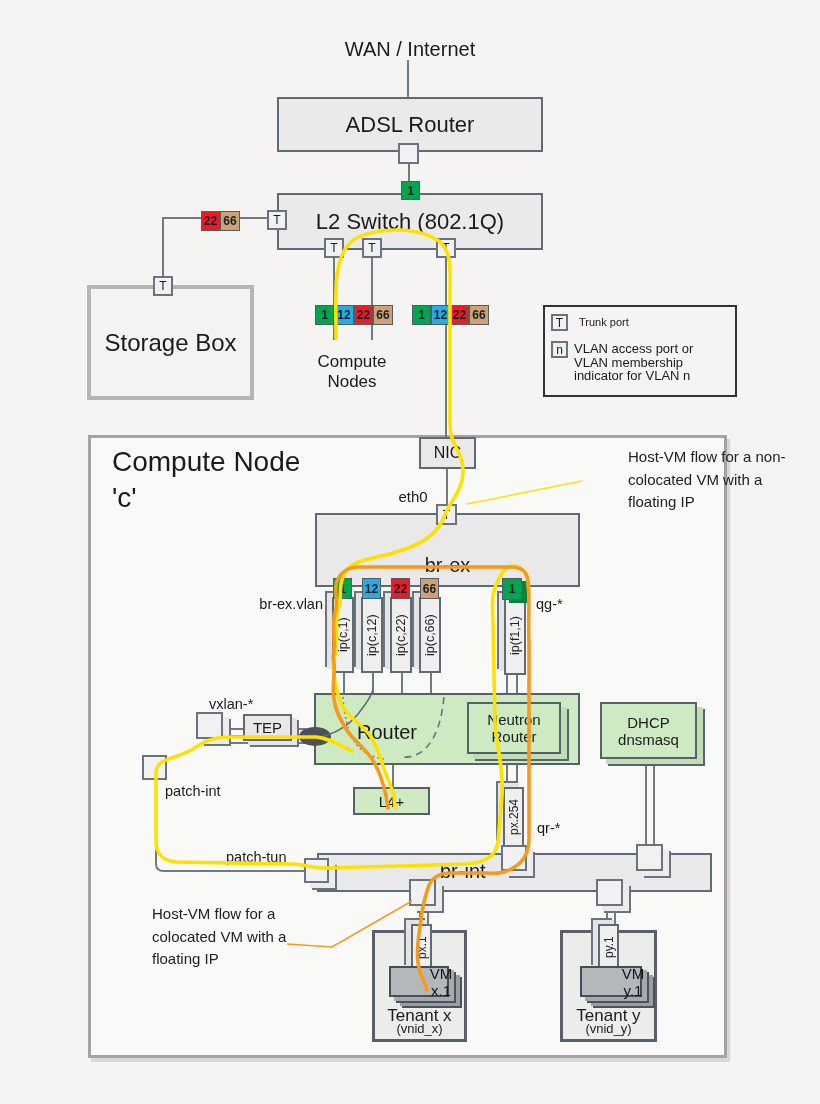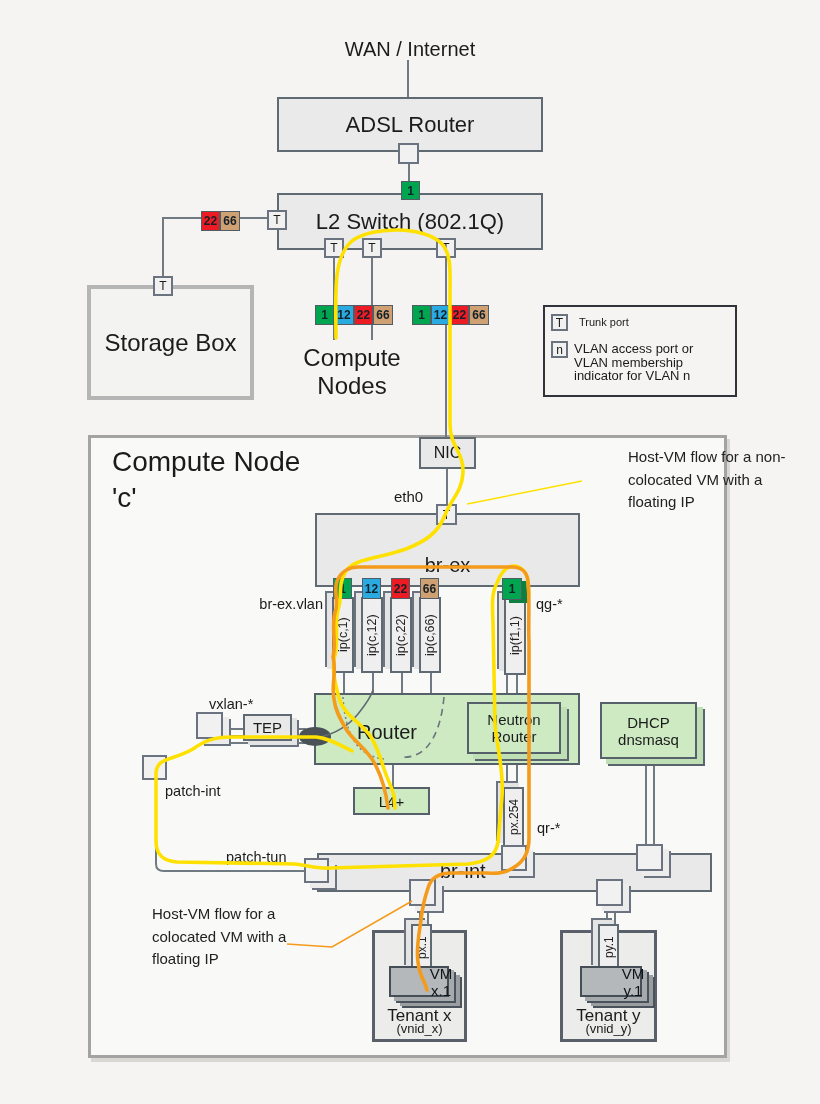--- a/index.html
+++ b/index.html
@@ -75,36 +75,36 @@
   <div class="abs chip" style="left: 315px; top: 305px; width: 19px; height: 20px; background: rgb(0, 165, 80);">1</div>
   <div class="abs chip" style="left: 334px; top: 305px; width: 20px; height: 20px; background: rgb(41, 171, 226);">12</div>
   <div class="abs chip" style="left: 354px; top: 305px; width: 19px; height: 20px; background: rgb(237, 28, 36);">22</div>
   <div class="abs chip" style="left: 373px; top: 305px; width: 20px; height: 20px; background: rgb(207, 160, 113);">66</div>
 
   <div class="abs chip" style="left: 412px; top: 305px; width: 19px; height: 20px; background: rgb(0, 165, 80);">1</div>
   <div class="abs chip" style="left: 431px; top: 305px; width: 19px; height: 20px; background: rgb(41, 171, 226);">12</div>
   <div class="abs chip" style="left: 450px; top: 305px; width: 19px; height: 20px; background: rgb(237, 28, 36);">22</div>
   <div class="abs chip" style="left: 469px; top: 305px; width: 20px; height: 20px; background: rgb(207, 160, 113);">66</div>
 
-  <div class="abs label center" style="left:302px;top:348px;width:100px;height:48px;font-size:24px;">Compute Nodes</div>
+  <div class="abs label center" style="left:302px;top:348px;width:100px;height:48px;font-size:17px;">Compute Nodes</div>
 
   <div class="abs storage center" style="left:87px;top:285px;width:167px;height:115px;">Storage Box</div>
   <div class="abs port center" style="left:153px;top:276px;width:20px;height:20px;">T</div>
 
   <div class="abs legendbox" style="left:543px;top:305px;width:194px;height:92px;"></div>
   <div class="abs port center" style="left:551px;top:314px;width:17px;height:17px;">T</div>
   <div class="abs label" style="left:579px;top:316px;width:110px;font-size:11px;">Trunk port</div>
   <div class="abs port center" style="left:551px;top:341px;width:17px;height:17px;">n</div>
   <div class="abs label" style="left:574px;top:342px;width:152px;font-size:13px;line-height:1.05;">VLAN access port or VLAN membership indicator for VLAN n</div>
 
   <div class="abs label" style="left:112px;top:446px;width:280px;font-size:28px;">Compute Node</div>
   <div class="abs label" style="left:112px;top:482px;width:120px;font-size:28px;">'c'</div>
 
   <div class="abs graybox center" style="left:419px;top:437px;width:57px;height:32px;font-size:16px;">NIC</div>
-  <div class="abs label" style="left:394px;top:488px;width:38px;font-size:15px;text-align:left;">eth0</div>
+  <div class="abs label" style="left:394px;top:488px;width:38px;font-size:15px;text-align:center;">eth0</div>
   <div class="abs port center" style="left:436px;top:504px;width:21px;height:21px;">T</div>
 
   <div class="abs graybox center" style="left:315px;top:513px;width:265px;height:74px;font-size:20px;padding-top:30px;">br-ex</div>
 
   <div class="abs label" style="left:248px;top:596px;width:75px;font-size:14.5px;text-align:right;">br-ex.vlan</div>
   <div class="abs label" style="left:536px;top:596px;width:42px;font-size:14.5px;">qg-*</div>
 
   <div class="abs chip" style="left: 333px; top: 578px; width: 19px; height: 21px; background: rgb(0, 165, 80);">1</div>
   <div class="abs chip" style="left: 362px; top: 578px; width: 19px; height: 21px; background: rgb(41, 171, 226);">12</div>
   <div class="abs chip" style="left: 391px; top: 578px; width: 19px; height: 21px; background: rgb(237, 28, 36);">22</div>

